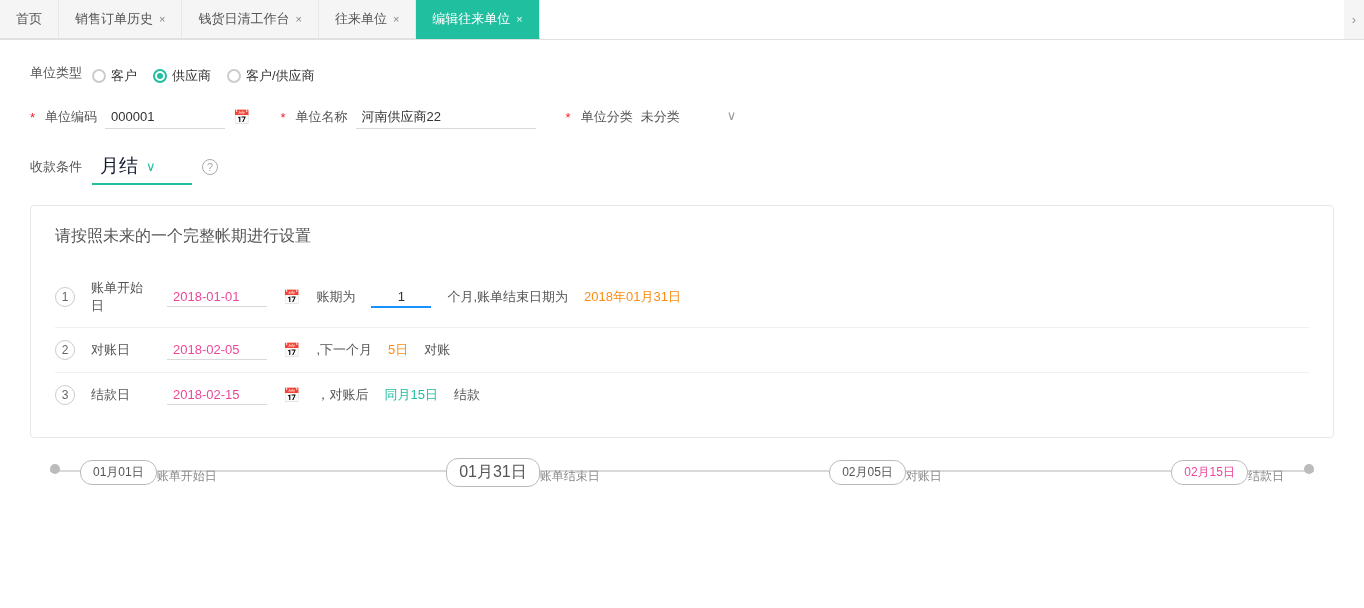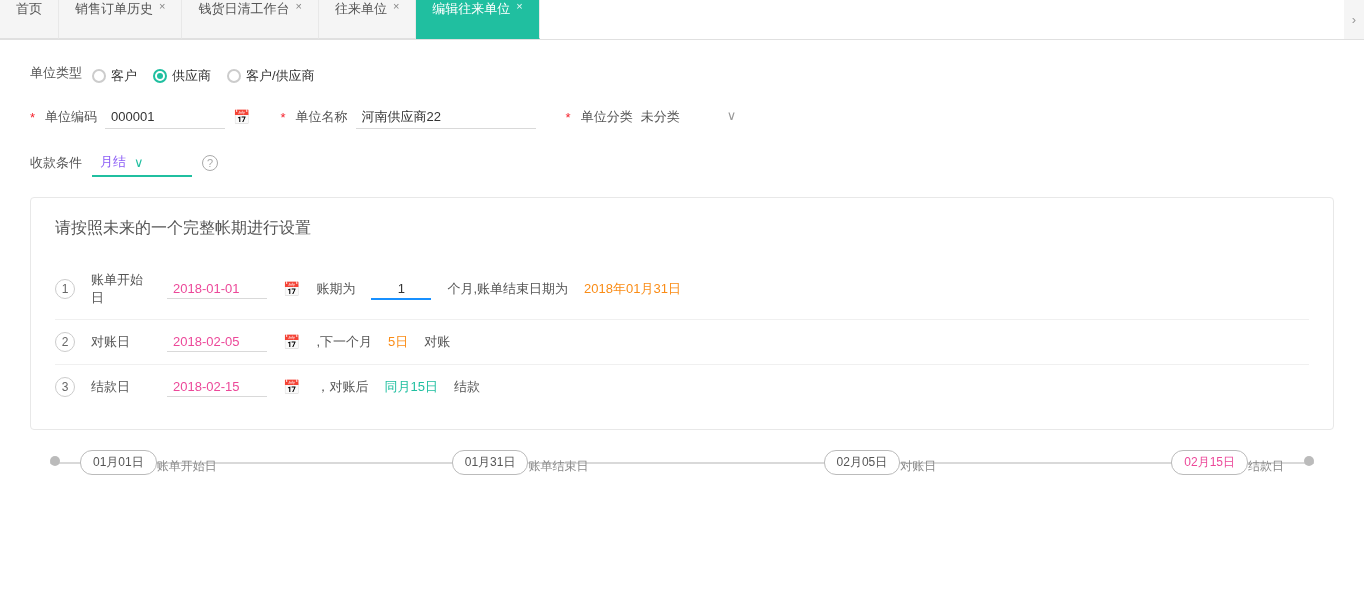--- a/index.html
+++ b/index.html
@@ -8,21 +8,21 @@
     
     .tab-bar {
       display: flex;
       align-items: stretch;
       background: #fff;
       border-bottom: 1px solid #e0e0e0;
       height: 40px;
     }
     .tab {
       display: flex;
-      align-items: flex-start;
+      align-items: center;
       padding: 0 16px;
       cursor: pointer;
       font-size: 13px;
       color: #555;
       border-right: 1px solid #e8e8e8;
       white-space: nowrap;
       gap: 6px;
       background: #f5f5f5;
       border-bottom: 1px solid #e0e0e0;
       position: relative;
@@ -157,22 +157,22 @@
     .payment-select {
       display: flex;
       align-items: center;
       border-bottom: 2px solid #20bfa0;
       padding: 4px 8px;
       gap: 8px;
       cursor: pointer;
       min-width: 100px;
     }
     .payment-value {
-      color: #8b5cf6;
-      font-size: 13px;
+      color: #0f172a;
+      font-size: 19px;
       font-weight: 500;
       font-family: Liberation Mono, monospace;
     }
     .help-icon {
       width: 16px;
       height: 16px;
       border-radius: 50%;
       border: 1px solid #aaa;
       color: #aaa;
       display: flex;
@@ -413,21 +413,21 @@
       <div style="position:absolute; left:0; top:6px; width:10px; height:10px; border-radius:50%; background:#bbb; z-index:1;"></div>
 
       <div style="position:absolute; right:0; top:6px; width:10px; height:10px; border-radius:50%; background:#bbb; z-index:1;"></div>
 
       <div class="timeline-nodes">
         <div class="timeline-node">
           <div style="border:1px solid #bbb; border-radius:12px; padding:3px 12px; font-size:12px; color:#555; background:#fff; white-space:nowrap; margin-bottom:8px;">01月01日</div>
           <div style="font-size:12px; color:#888;">账单开始日</div>
         </div>
         <div class="timeline-node">
-          <div style="border:1px solid #bbb; border-radius:12px; padding:3px 12px; font-size:12px; color:#555; background:#fff; white-space:nowrap; margin-bottom:8px;">01月31日</div>
+          <div style="border:1px solid #bbb; border-radius:12px; padding:3px 12px; font-size:16px; color:#555; background:#fff; white-space:nowrap; margin-bottom:8px;">01月31日</div>
           <div style="font-size:12px; color:#888;">账单结束日</div>
         </div>
         <div class="timeline-node">
           <div style="border:1px solid #bbb; border-radius:12px; padding:3px 12px; font-size:12px; color:#555; background:#fff; white-space:nowrap; margin-bottom:8px;">02月05日</div>
           <div style="font-size:12px; color:#888;">对账日</div>
         </div>
         <div class="timeline-node">
           <div style="border:1px solid #bbb; border-radius:12px; padding:3px 12px; font-size:12px; color:#ec4899; background:#fff; white-space:nowrap; margin-bottom:8px;">02月15日</div>
           <div style="font-size:12px; color:#888;">结款日</div>
         </div>

